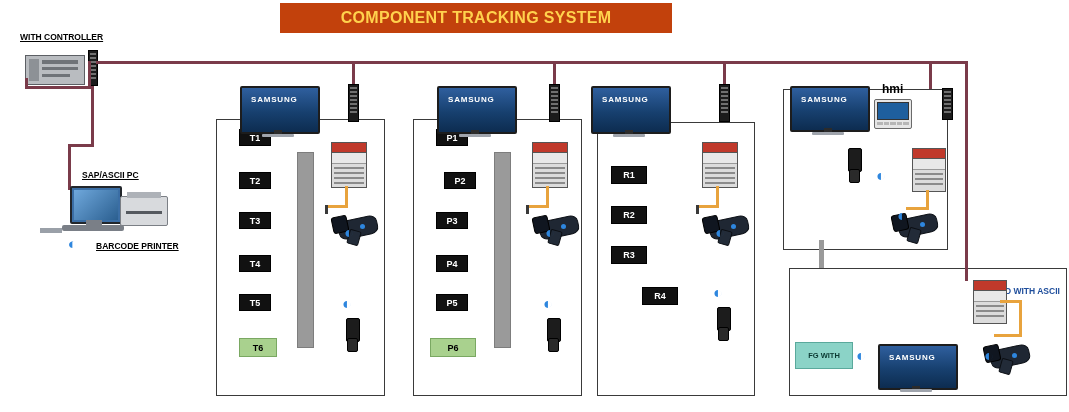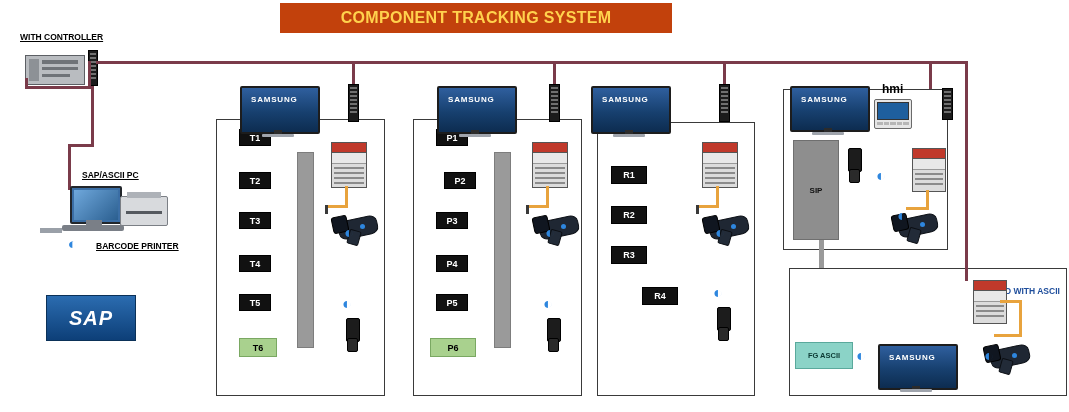--- a/index.html
+++ b/index.html
@@ -141,23 +141,20 @@
   <div class="abs pc-base" style="left:62px;top:225px;width:62px;height:6px;border-radius:2px;"></div>
   <div class="abs pc-base" style="left:40px;top:228px;width:22px;height:5px;background:#9aa0a8;"></div>
 
   <div class="abs printer" style="left:120px;top:196px;width:46px;height:28px;">
     <div class="tray abs" style="left:6px;top:-5px;width:34px;height:6px;"></div>
     <div class="slot2 abs" style="left:5px;top:14px;width:36px;"></div>
   </div>
   <div class="abs wifi" style="left:68px;top:236px;font-size:15px;">◐</div>
   <div class="abs lbl-u" style="left:96px;top:241px;">BARCODE PRINTER</div>
 
-  <div class="abs sap" style="left:46px;top:295px;width:88px;height:44px;">
-    <span>SAP</span>
-  </div>
 
   <div class="abs station" style="left:216px;top:119px;width:167px;height:275px;"></div>
   <div class="abs rack" style="left:297px;top:152px;width:15px;height:194px;"></div>
 
   <div class="abs slot" style="left:239px;top:129px;width:30px;height:15px;">T1</div>
   <div class="abs slot" style="left:239px;top:172px;width:30px;height:15px;">T2</div>
   <div class="abs slot" style="left:239px;top:212px;width:30px;height:15px;">T3</div>
   <div class="abs slot" style="left:239px;top:255px;width:30px;height:15px;">T4</div>
   <div class="abs slot" style="left:239px;top:294px;width:30px;height:15px;">T5</div>
   <div class="abs slot green" style="left:239px;top:338px;width:36px;height:17px;">T6</div>
@@ -299,23 +296,20 @@
     <div class="led" style="left:30px;top:16px;"></div>
   </div>
   <div class="abs wifi" style="left:715px;top:225px;">◐</div>
   <div class="abs wifi" style="left:713px;top:285px;">◐</div>
   <div class="hscan" style="left:714px;top:307px;width:20px;height:32px;">
     <div class="b1" style="left:3px;top:0px;"></div>
     <div class="b2" style="left:4px;top:20px;"></div>
   </div>
 
   <div class="abs station" style="left:783px;top:89px;width:163px;height:159px;"></div>
-  <div class="abs sip" style="left:793px;top:140px;width:44px;height:98px;">
-    <span>SIP</span>
-  </div>
 
   <div class="abs tv-screen" style="left:790px;top:86px;width:76px;height:42px;">
     <span>SAMSUNG</span>
   </div>
   <div class="abs tv-stand" style="left:824px;top:128px;width:8px;height:5px;"></div>
   <div class="abs tv-foot" style="left:812px;top:132px;width:32px;height:3px;"></div>
 
   <div class="abs lbl" style="left:882px;top:82px;font-size:12px;">hmi</div>
   <div class="abs hmi" style="left:874px;top:99px;width:36px;height:28px;">
     <div class="scr"></div>
@@ -359,21 +353,21 @@
     <div class="grip" style="left:18px;top:21px;"></div>
     <div class="led" style="left:30px;top:15px;"></div>
   </div>
   <div class="abs wifi" style="left:897px;top:208px;">◐</div>
 
   <div class="abs arrow-line" style="left:819px;top:240px;width:5px;height:94px;"></div>
   <div class="abs arrow-head" style="left:814px;top:332px;"></div>
 
   <div class="abs station" style="left:789px;top:268px;width:276px;height:126px;"></div>
   <div class="abs fgzone" style="left:795px;top:342px;width:56px;height:25px;">
-    <span>FG ASCII</span>
+    <span>FG WITH</span>
   </div>
   <div class="abs wifi" style="left:856px;top:348px;">◐</div>
 
   <div class="abs tv-screen" style="left:878px;top:344px;width:76px;height:42px;">
     <span>SAMSUNG</span>
   </div>
   <div class="abs tv-stand" style="left:912px;top:386px;width:8px;height:4px;"></div>
   <div class="abs tv-foot" style="left:900px;top:389px;width:32px;height:3px;"></div>
 
   <div class="abs lbl" style="left:996px;top:286px;color:#1f4e9c;">RIO WITH ASCII</div>

